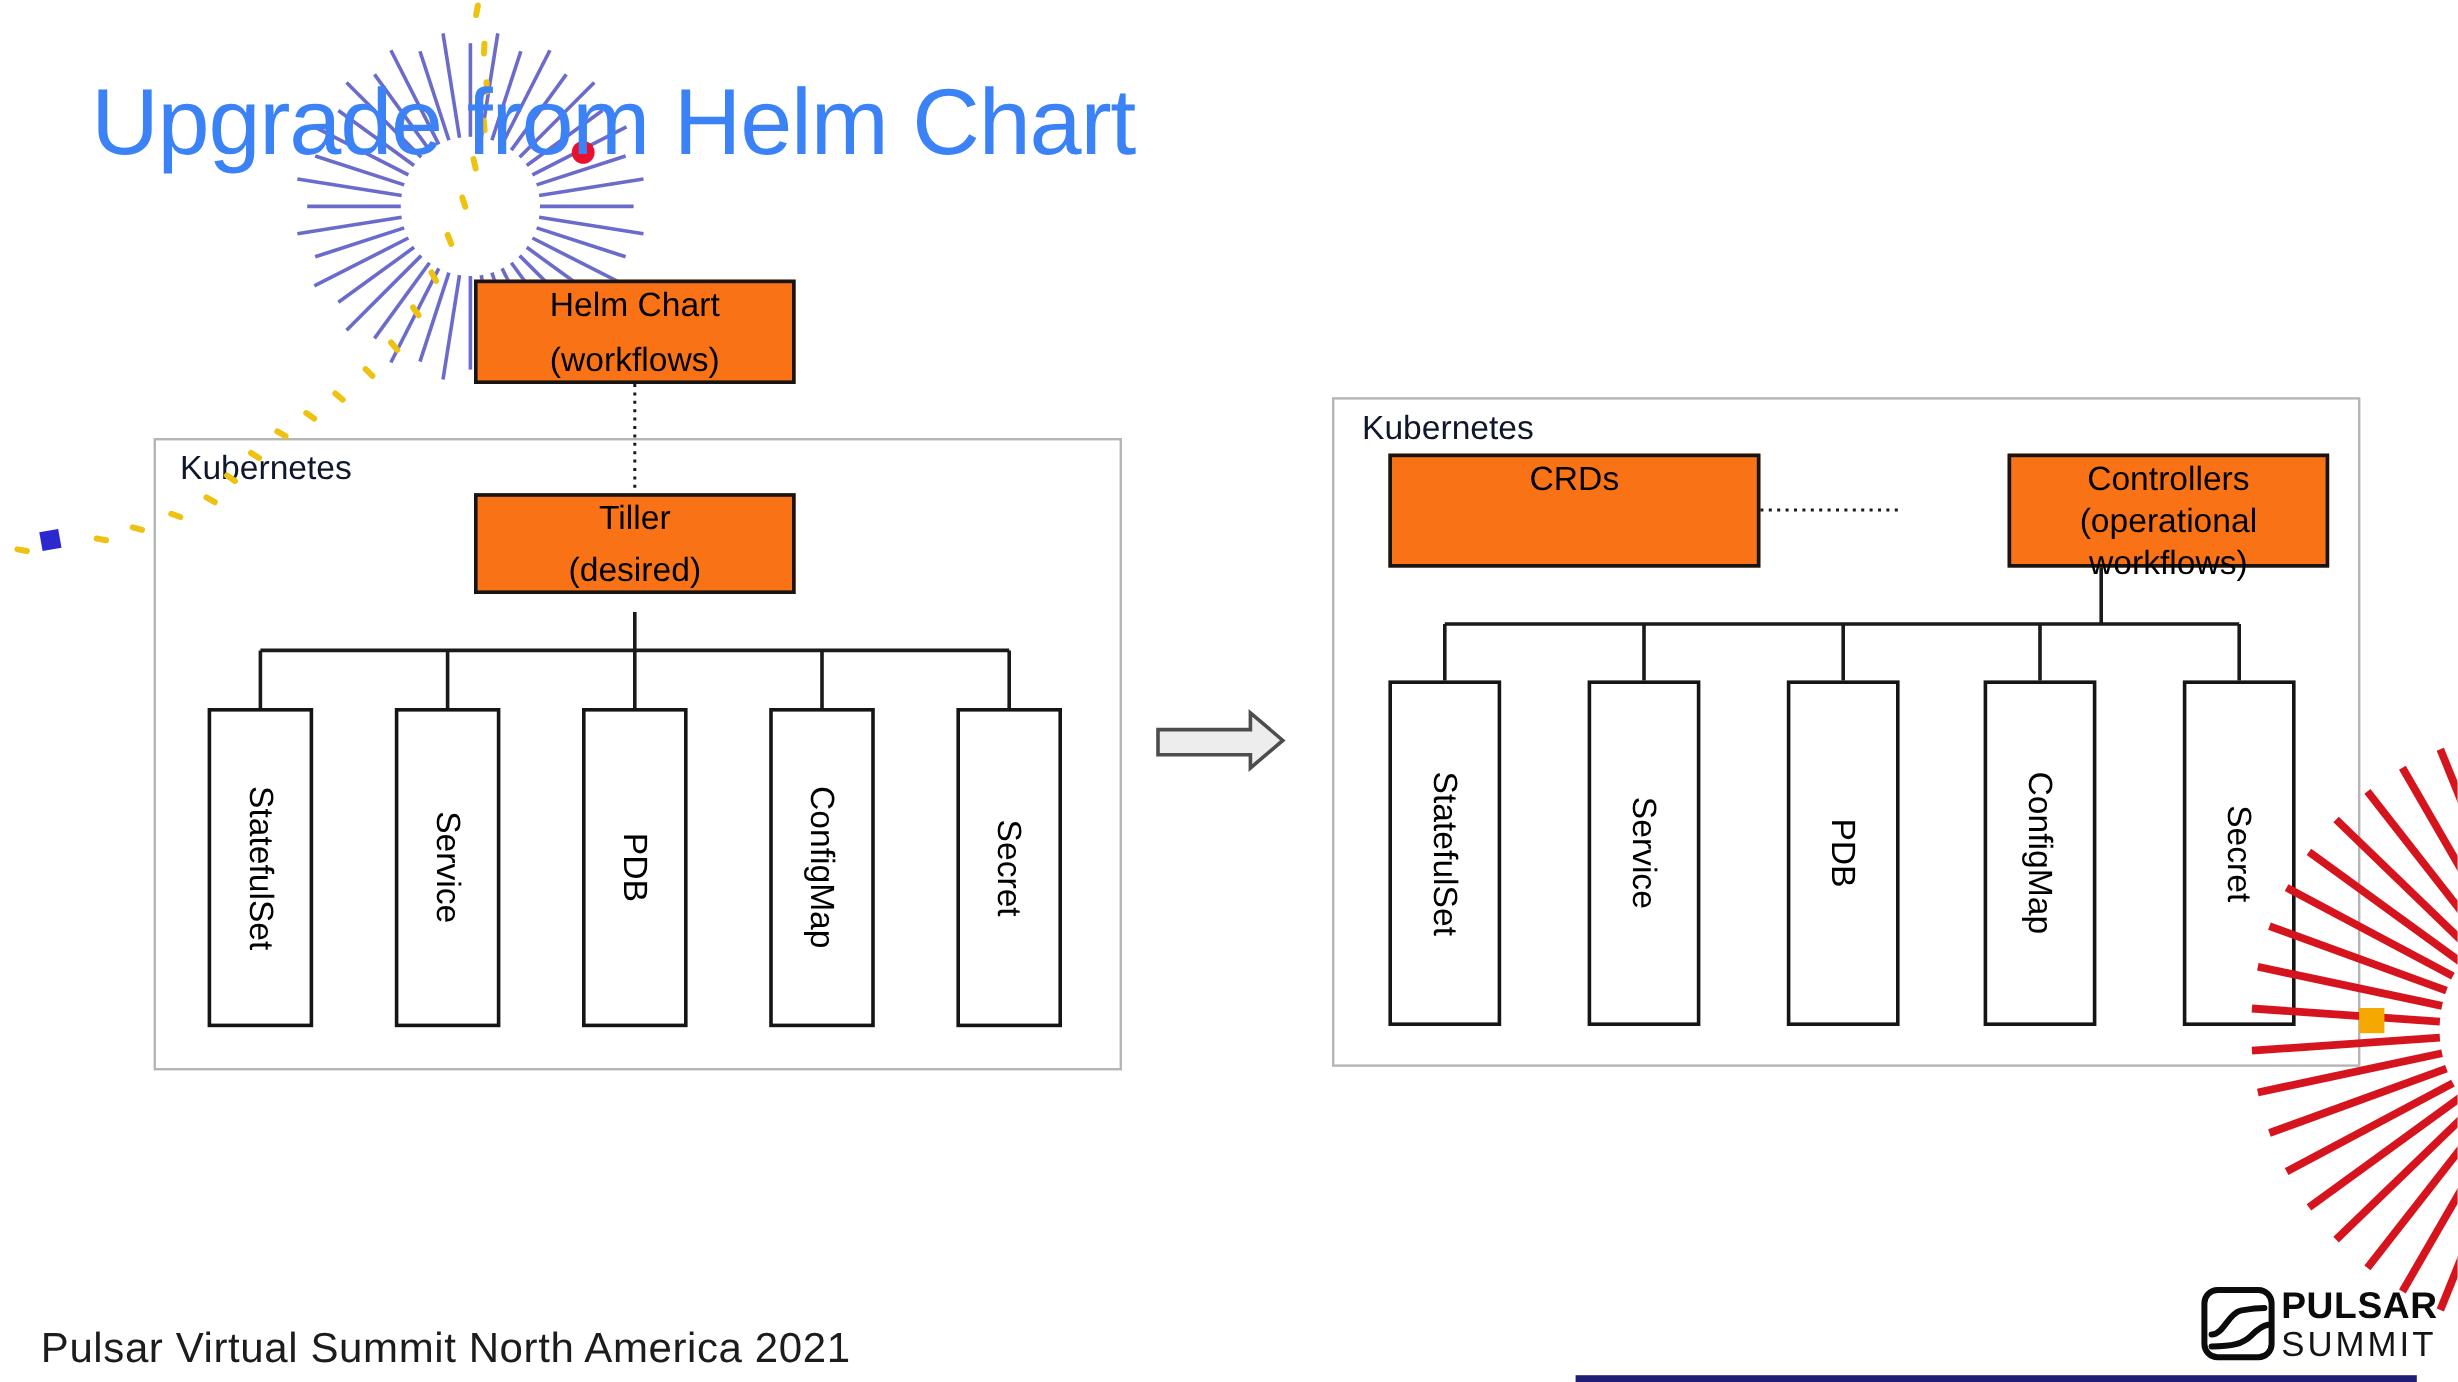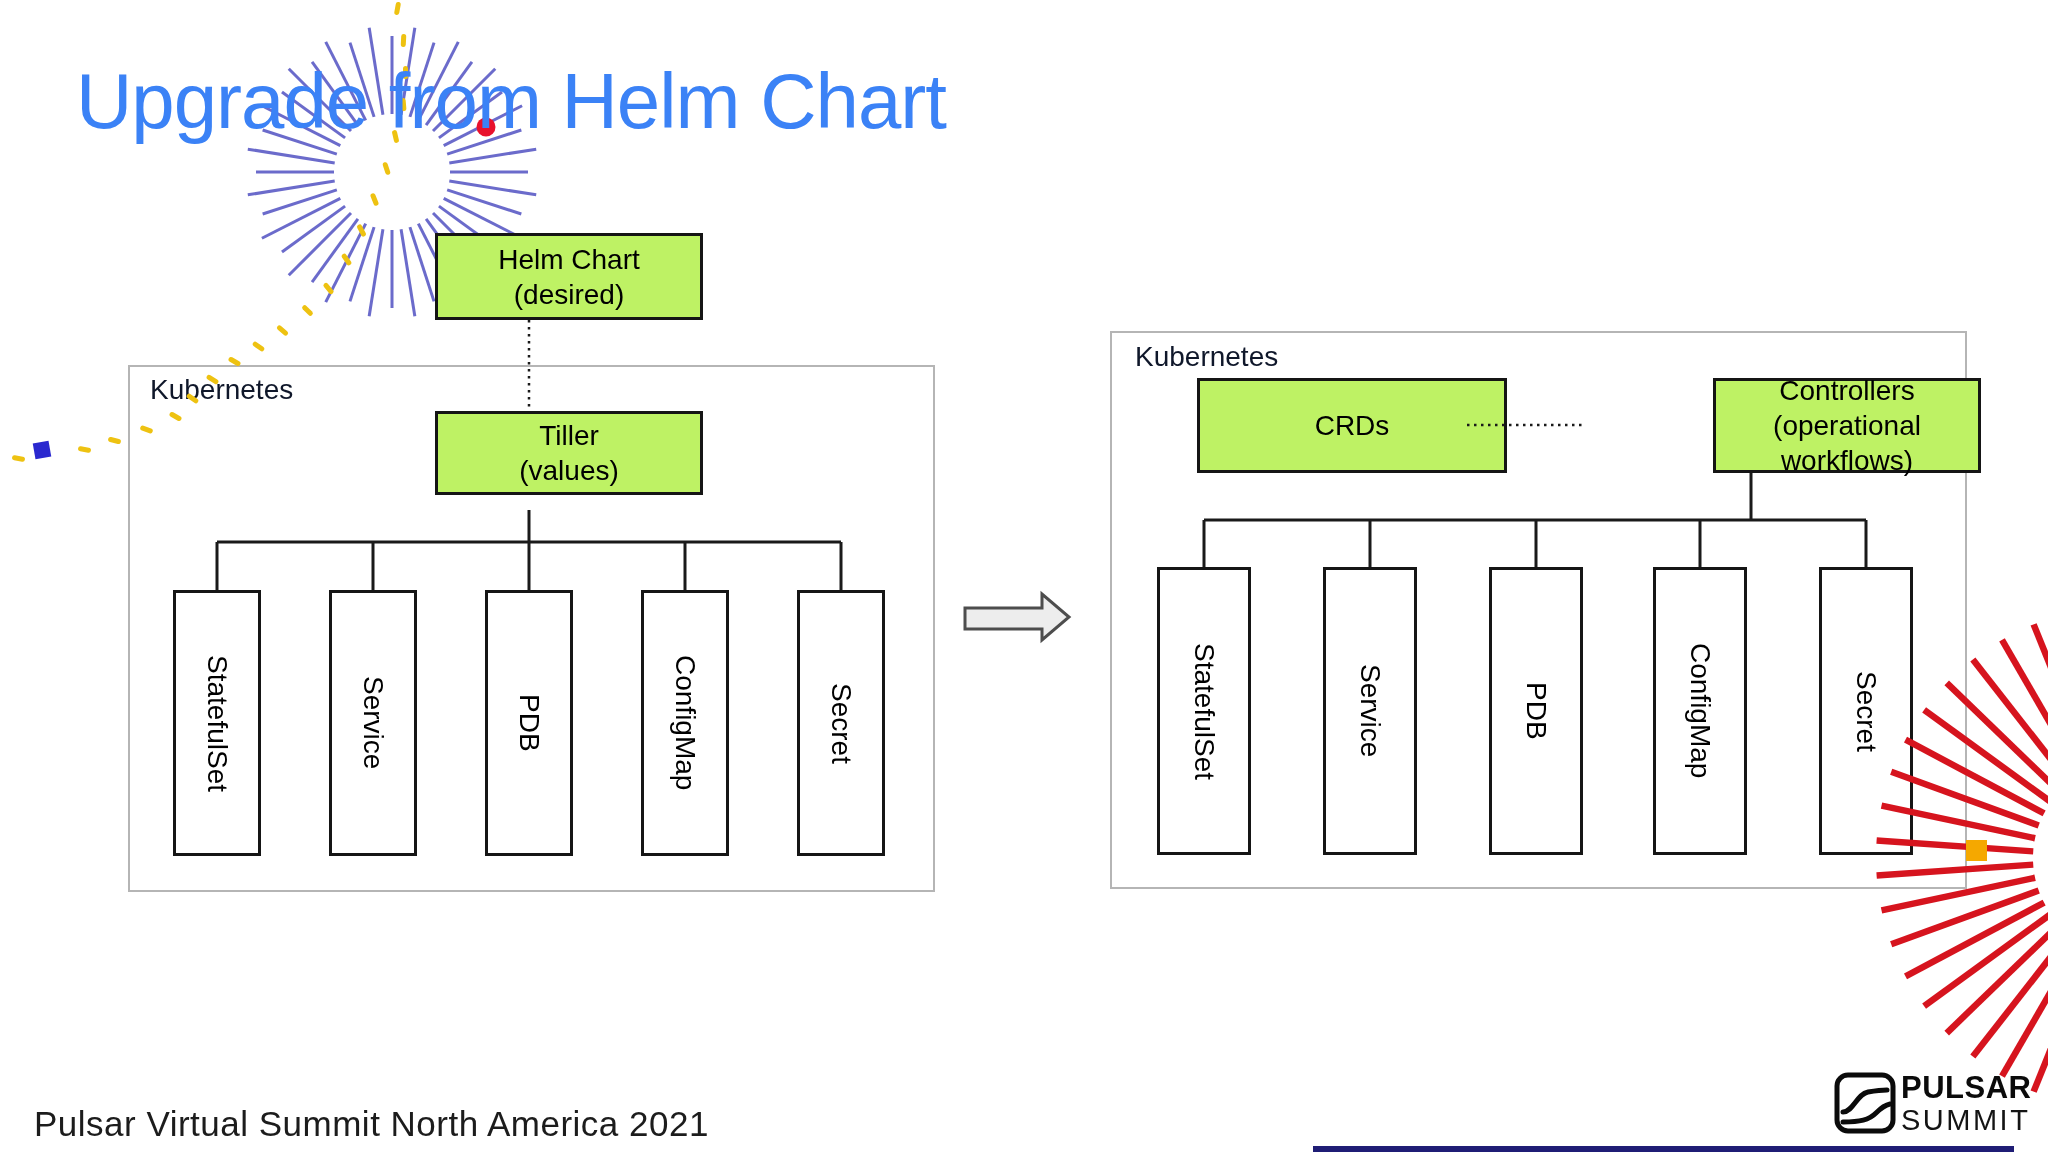--- a/index.html
+++ b/index.html
@@ -24,25 +24,24 @@
 
   .container-box{
     position:absolute;border:2px solid var(--container_border,#b5b5b5);
     background:transparent;
   }
   .container-label{
     position:absolute;font-size:28px;color:#0f172a;white-space:nowrap;
   }
 
   .node{
-    position:absolute;border:3px solid #151515;background:#bef264;
-    display:flex;flex-direction:column;align-items:center;justify-content:center;
+    position:absolute;border:3px solid #151515;background:#f97316;
+    display:flex;flex-direction:column;align-items:center;justify-content:space-between;
     text-align:center;font-size:28px;line-height:1.25;color:#000;
     box-sizing:border-box;
-    margin-left:40px;
   }
   .vnode{
     position:absolute;border:3px solid #151515;background:#fff;
     display:flex;align-items:center;justify-content:center;
     box-sizing:border-box;
   }
   .vnode span{
     writing-mode:vertical-rl;font-size:28px;color:#000;white-space:nowrap;
   }
 
@@ -107,29 +106,29 @@
     <line x1="447.1612779451189" y1="189.92298567374695" x2="521.3436862161409" y2="214.02631123499287" stroke="#6b6bcb" stroke-width="3"></line>
     <line x1="449.28592375451797" y1="181.07319897233342" x2="536.2024977268901" y2="194.83943189587376" stroke="#6b6bcb" stroke-width="3"></line>
   </svg>
 
 <div class="page-title">Upgrade from Helm Chart</div>
 
 <div id="boxes" class="layer">
 
   <div class="node" style="left:395px;top:233px;width:268px;height:87px;">
     <span>Helm Chart</span>
-    <span>(desired)</span>
+    <span>(workflows)</span>
   </div>
 
   <div class="container-box" style="left:128px;top:365px;width:803px;height:523px;"></div>
   <div class="container-label" style="left:150px;top:374px;">Kubernetes</div>
 
   <div class="node" style="left:395px;top:411px;width:268px;height:84px;">
     <span>Tiller</span>
-    <span>(values)</span>
+    <span>(desired)</span>
   </div>
 
   <div class="vnode" style="left:173px;top:590px;width:88px;height:266px;">
     <span>StatefulSet</span>
     </div>
   <div class="vnode" style="left:329px;top:590px;width:88px;height:266px;">
     <span>Service</span>
     </div>
   <div class="vnode" style="left:485px;top:590px;width:88px;height:266px;">
     <span>PDB</span>

